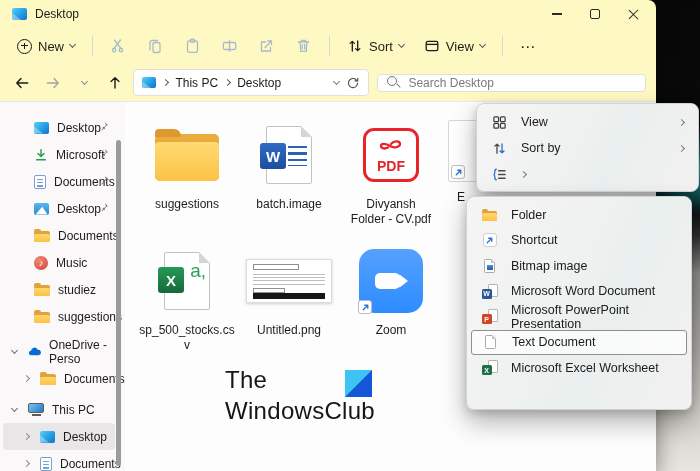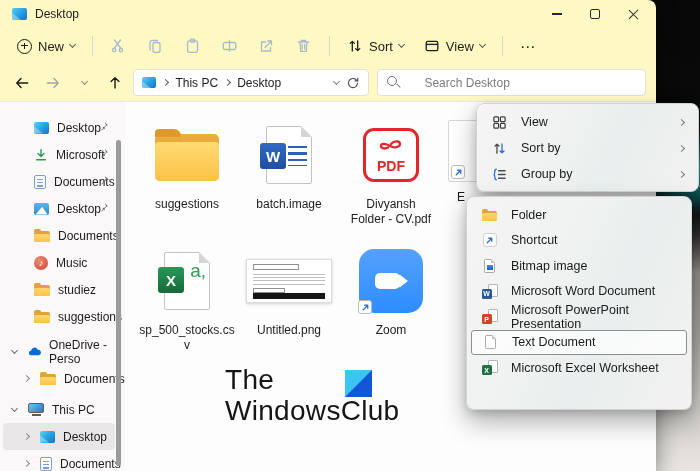--- a/index.html
+++ b/index.html
@@ -49,22 +49,22 @@
   .cv-r { transform:rotate(-45deg); }
   .cv.sm { width:5px; height:5px; }
   .more-dots { font-size:16px; letter-spacing:1px; line-height:10px; padding-bottom:7px; }
 
   
   .addressrow { height:38px; display:flex; align-items:center; padding:0 10px; gap:6px; border-bottom:1px solid #ece8e9; }
   .navbtn { width:26px; height:26px; display:flex; align-items:center; justify-content:center; border-radius:4px; }
   .crumbbox { width:246px; height:27px; background:#fff; border:1px solid #e2dede; border-radius:4px;
     display:flex; align-items:center; gap:7px; padding:0 8px; }
   .crumbbox .grow { flex:1; }
-  .searchbox { width:280px; height:27px; background:#fff; border:1px solid #e2dede; border-radius:4px;
-    display:flex; align-items:center; gap:24px; padding:0 9px; margin-left:2px; }
+  .searchbox { width:280px; height:18px; background:#fff; border:1px solid #e2dede; border-radius:4px;
+    display:flex; align-items:center; gap:8px; padding:0 9px; margin-left:2px; }
   .mag { position:relative; width:13px; height:13px; flex:0 0 auto; }
   .mag::before { content:''; position:absolute; left:0; top:0; width:8px; height:8px; border:1.3px solid #717171; border-radius:50%; }
   .mag::after { content:''; position:absolute; left:8.5px; top:8.5px; width:4.5px; height:1.3px; background:#717171; transform:rotate(45deg); }
   .searchbox input { border:none; outline:none; background:transparent; font-family:inherit; font-size:12px; width:100%; color:#333; }
   .searchbox input::placeholder { color:#7b7b7b; }
 
   
   .sidebar { position:absolute; left:0; top:102px; width:125px; bottom:0; background:#fbf8f9; padding-top:12px; overflow:hidden; }
   .main { position:absolute; left:125px; top:102px; width:531px; bottom:0; background:#fefdfd; }
 
@@ -132,21 +132,21 @@
   .zcam::after { content:''; position:absolute; right:-8px; top:1px; width:0; height:0;
     border-style:solid; border-width:7px 0 7px 9px; border-color:transparent transparent transparent #fff; border-radius:2px; }
   .shortcut-badge { position:absolute; left:0; bottom:0; width:14px; height:14px; background:#fff;
     border:1px solid #bcbcbc; border-radius:3px; display:flex; align-items:center; justify-content:center; }
 
   .hidden-file { position:absolute; left:323px; top:18px; z-index:5; width:60px; }
   .hidden-file .pg { width:52px; height:62px; background:#fff; border:1.2px solid #d6d6d6; border-radius:2px; position:relative; }
   .hidden-file .lbl { margin-top:8px; text-align:left; padding-left:9px; }
 
   
-  .watermark { position:absolute; left:100px; top:262px; font-size:28px; line-height:31px; font-weight:300;
+  .watermark { position:absolute; left:100px; top:262px; font-size:24px; line-height:31px; font-weight:300;
     color:#161616; letter-spacing:.3px; }
   .wm-diamond { position:absolute; left:220px; top:268px; width:27px; height:27px;
     background:linear-gradient(135deg,#3cc4f2 49.6%,#1356d6 50.4%); }
 
   
   .menu { position:absolute; z-index:50; border:1px solid #d3d1d1; border-radius:8px;
     background:linear-gradient(115deg,#f6f4f4 0%,#eff2f1 38%,#e9efee 62%,#f3f1f1 100%);
     box-shadow:0 12px 26px rgba(0,0,0,.30), 0 3px 8px rgba(0,0,0,.16); padding:5px 4px; }
   .menu1 { left:476px; top:103px; width:223px; height:89px; }
   .menu2 { left:466px; top:196px; width:226px; height:214px; }
@@ -510,21 +510,20 @@
       <span class="grow">Sort by</span>
       <span class="cv cv-r sm" style="border-color:#7a7a7a"></span>
     </div>
     <div class="mitem">
       <span class="mico">
         <svg width="15" height="15" viewBox="0 0 16 16" fill="none" stroke-width="1.4" stroke-linecap="round">
             <path d="M4.6 2.4c-1.6 0-1.6 1.8-1.6 2.8S3 7.8 1.8 8C3 8.2 3 9.8 3 10.8s0 2.8 1.6 2.8" stroke="#2f6fd6"></path>
             <path d="M7 4h7M7 8h7M7 12h7" stroke="#4a4a4a"></path>
           </svg>
       </span>
-      <span class="grow">Group by</span>
       <span class="cv cv-r sm" style="border-color:#7a7a7a"></span>
     </div>
   </div>
 
   <div class="menu menu2">
     <div class="mitem">
       <span class="mico">
           <span class="mini-folder">
             <span class="fb"></span>
             <span class="ff"></span>

